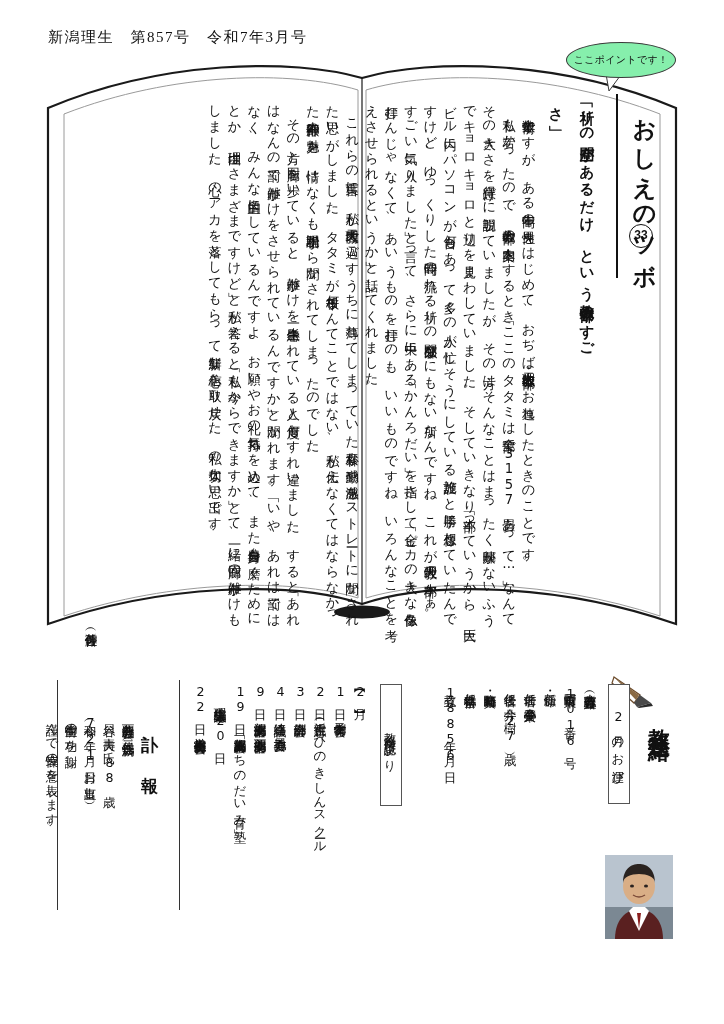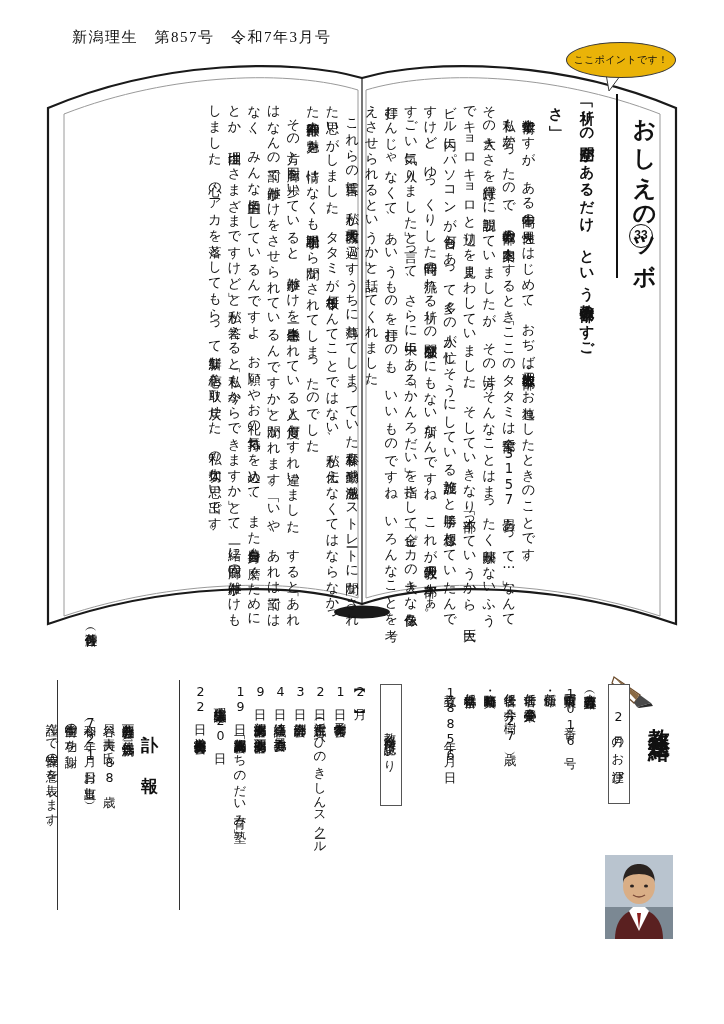--- a/index.html
+++ b/index.html
@@ -24,21 +24,20 @@
 
   
   .masthead {
     position: absolute;
     top: 28px;
     left: 48px;
     font-size: 15px;
     letter-spacing: 1.5px;
     font-family: "Liberation Serif", "DejaVu Serif", serif;
     white-space: nowrap;
-    margin-left: 24px;
   }
 
   
   .book {
     position: absolute;
     left: 42px;
     top: 64px;
     width: 640px;
     height: 592px;
   }
@@ -46,21 +45,21 @@
 
   
   .bubble {
     position: absolute;
     left: 566px;
     top: 42px;
     width: 108px;
     height: 34px;
     border: 1px solid #3a3a3a;
     border-radius: 50% / 50%;
-    background: #eab308;
+    background: #86efac;
     display: flex;
     align-items: center;
     justify-content: center;
     font-size: 10px;
     letter-spacing: 0.3px;
     z-index: 6;
   }
   .bubble-tail {
     position: absolute;
     left: 604px;

